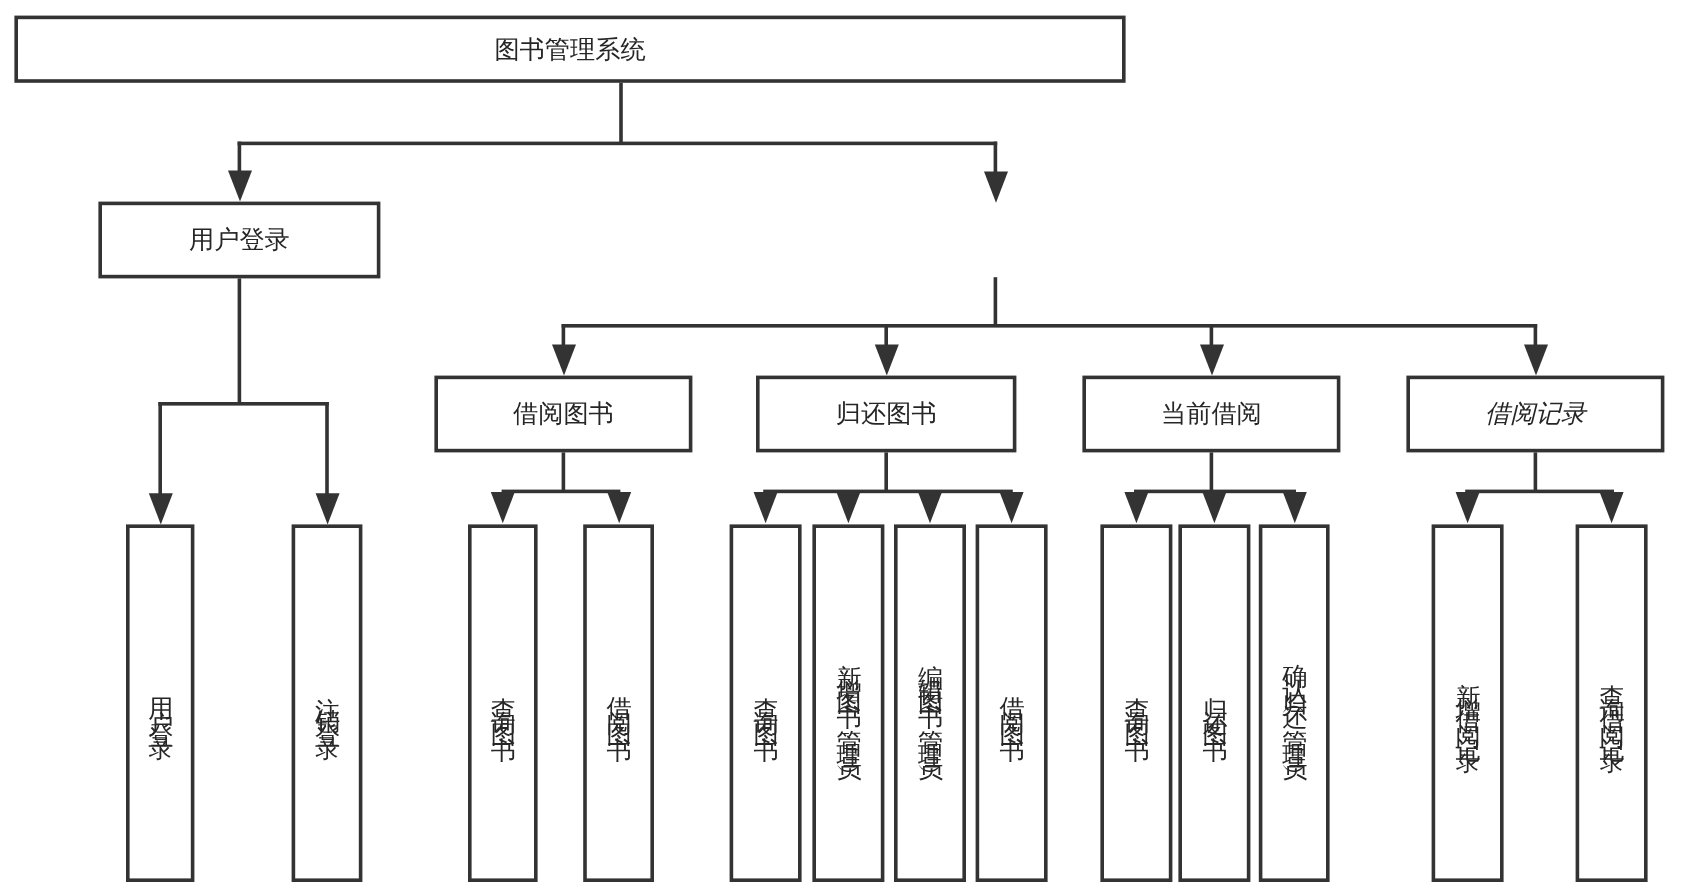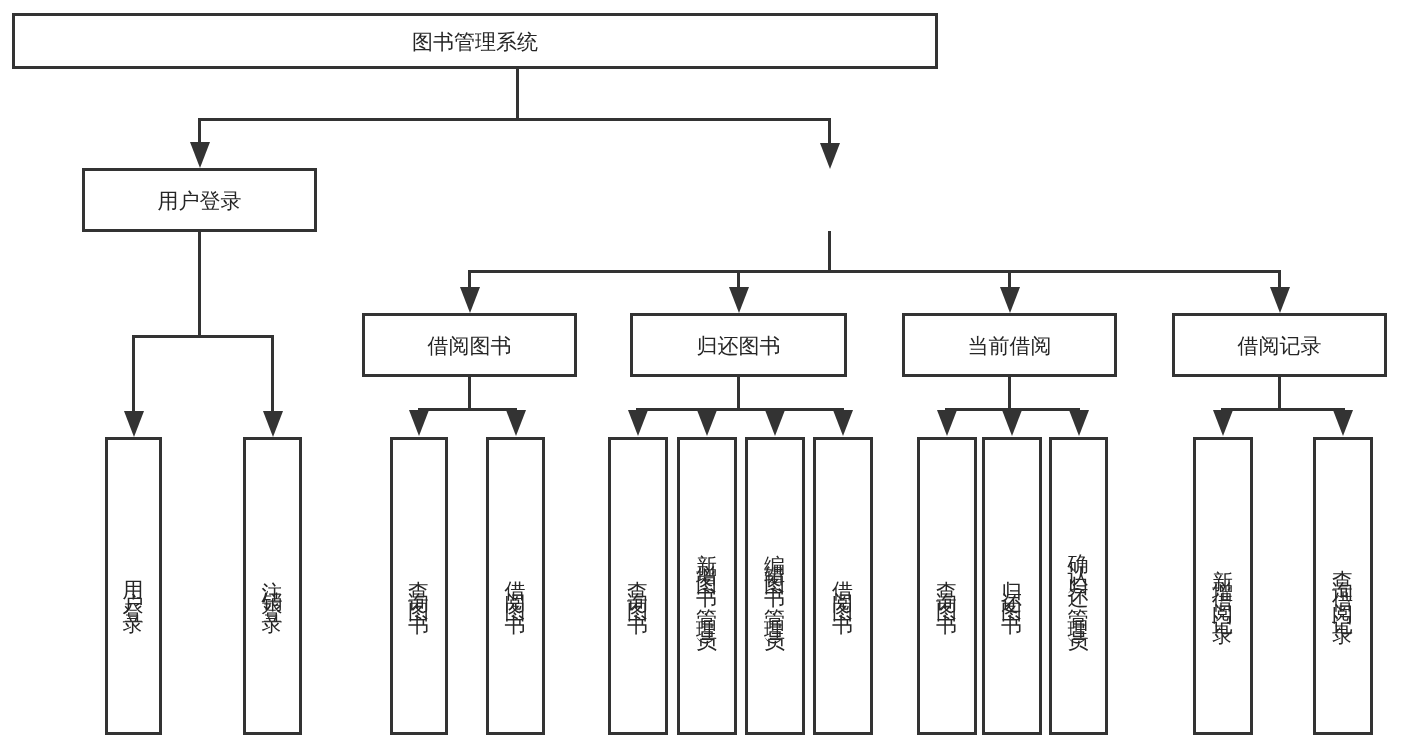--- a/index.html
+++ b/index.html
@@ -110,21 +110,21 @@
 
   <div class="box" style="left:82px;top:168px;width:235px;height:64px;">用户登录</div>
 
 
   <div class="box" style="left:362px;top:313px;width:215px;height:64px;">借阅图书</div>
 
   <div class="box" style="left:630px;top:313px;width:217px;height:64px;">归还图书</div>
 
   <div class="box" style="left:902px;top:313px;width:215px;height:64px;">当前借阅</div>
 
-  <div class="box" style="left:1172px;top:313px;width:215px;height:64px;">借阅记录</div>
+  <div class="box" style="left:1172px;top:313px;width:215px;height:64px;font-style:italic;">借阅记录</div>
 
   <div class="box" style="left:105px;top:437px;width:57px;height:298px;">
     <span class="vtext">用户登录</span>
   </div>
   <div class="box" style="left:243px;top:437px;width:59px;height:298px;">
     <span class="vtext">注销登录</span>
   </div>
 
   <div class="box" style="left:390px;top:437px;width:58px;height:298px;">
     <span class="vtext">查询图书</span>

